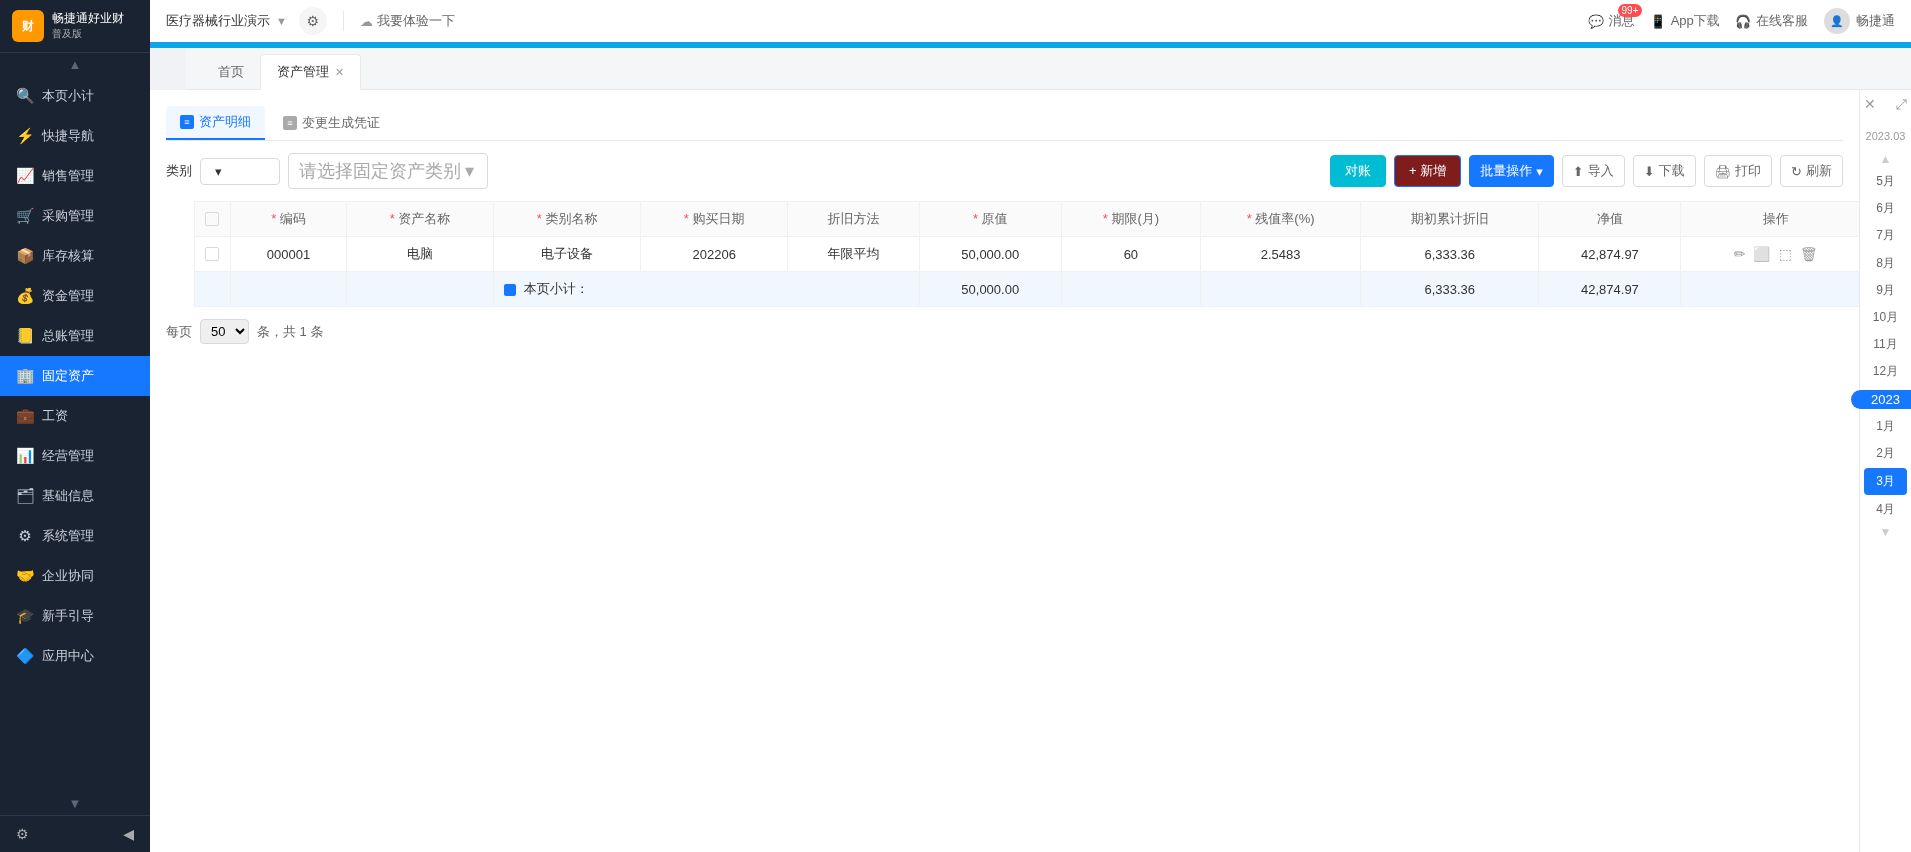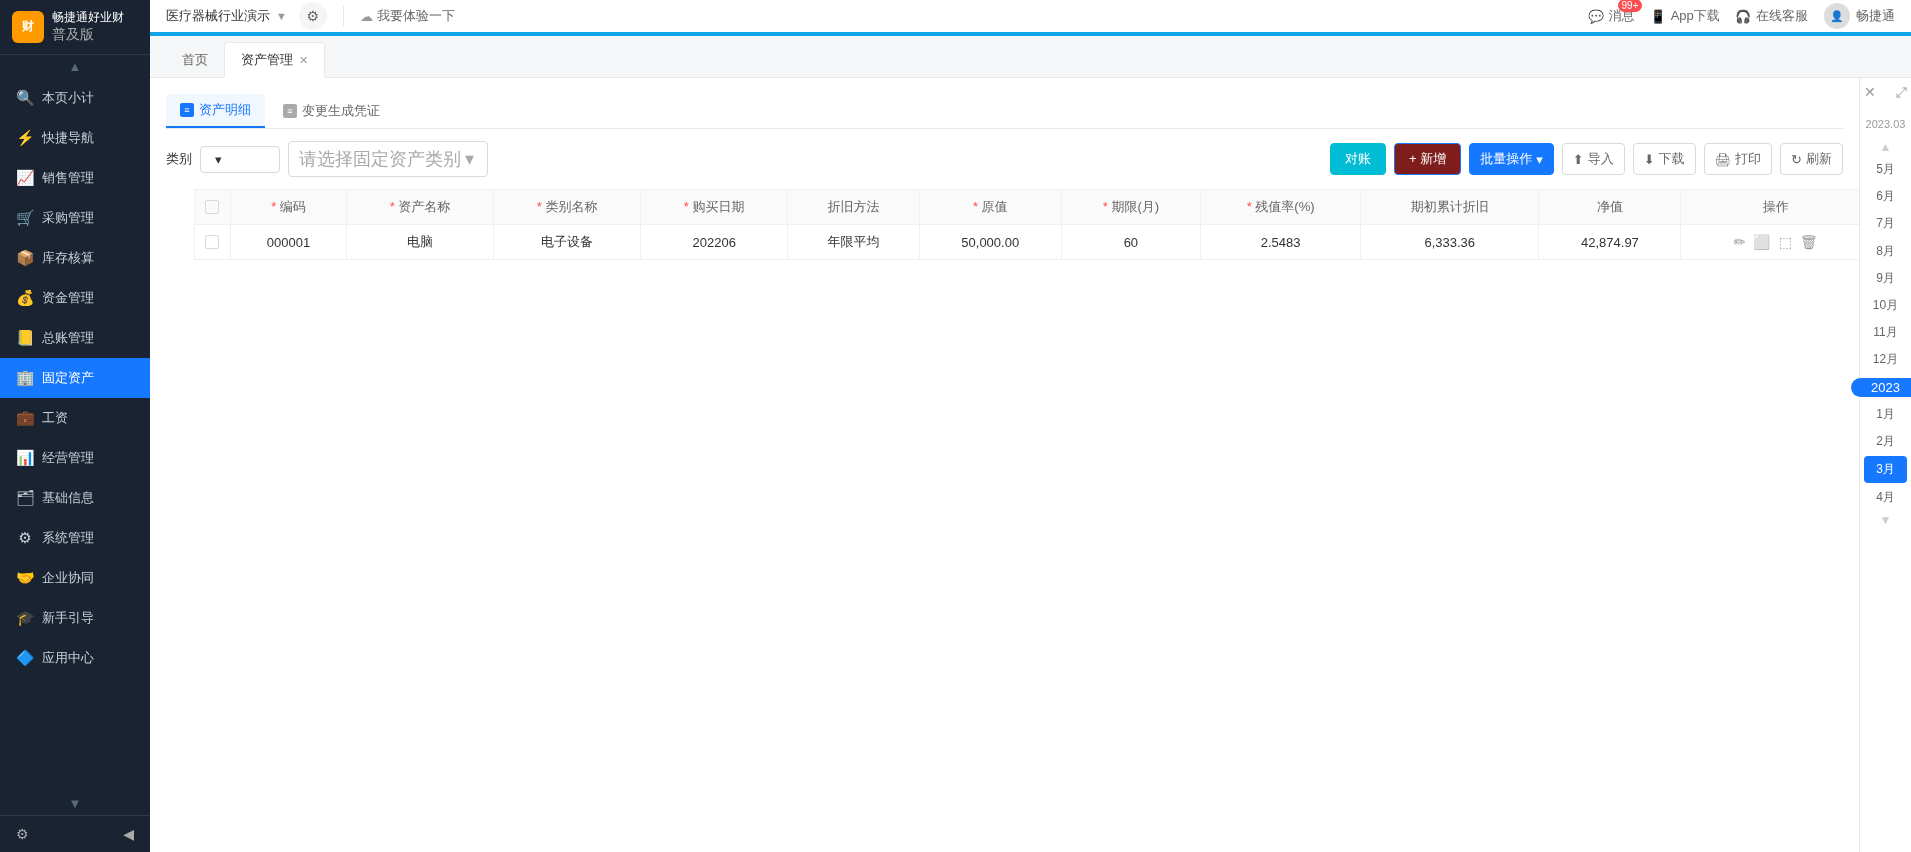--- a/index.html
+++ b/index.html
@@ -34,21 +34,21 @@
       font-size: 12px;
       font-weight: bold;
     }
     .sidebar-logo-text {
       color: white;
       font-size: 12px;
       line-height: 1.3;
     }
     .sidebar-logo-sub {
       color: #aaa;
-      font-size: 14px;
+      font-size: 10px;
     }
     .sidebar-scroll {
       flex: 1;
       overflow-y: auto;
       overflow-x: hidden;
     }
     .sidebar-scroll::-webkit-scrollbar { width: 4px; }
     .sidebar-scroll::-webkit-scrollbar-thumb { background: #3a4a5a; }
     .sidebar-item {
       display: flex;
@@ -83,23 +83,23 @@
     .main {
       flex: 1;
       display: flex;
       flex-direction: column;
       height: 100%;
       overflow: hidden;
     }
 
     
     .topbar {
-      height: 36px;
+      height: 48px;
       background: white;
-      border-bottom: 4px solid #0ea5e9;
+      border-bottom: 6px solid #0ea5e9;
       display: flex;
       align-items: center;
       padding: 0 16px;
       gap: 12px;
       flex-shrink: 0;
     }
     .topbar-company {
       display: flex;
       align-items: center;
       gap: 6px;
@@ -160,20 +160,21 @@
 
     
     .tabs-bar {
       height: 42px;
       background: #f5f6f7;
       border-bottom: 1px solid #e8e8e8;
       display: flex;
       align-items: flex-end;
       padding: 0 16px;
       flex-shrink: 0;
+      margin-left: 36px;
     }
     .tab-item {
       padding: 8px 16px;
       font-size: 13px;
       cursor: pointer;
       color: #666;
       border-top-left-radius: 4px;
       border-top-right-radius: 4px;
       display: flex;
       align-items: center;
@@ -668,23 +669,45 @@
             <td>42,874.97</td>
             <td>
               <div class="action-icons">
                 <span class="action-icon">✏</span>
                 <span class="action-icon">⬜</span>
                 <span class="action-icon">⬚</span>
                 <span class="action-icon">🗑</span>
               </div>
             </td>
           </tr>
+          <tr class="subtotal">
+            <td></td>
+            <td></td>
+            <td></td>
+            <td colspan="3" style="text-align:left; padding-left:10px;">
+              <span style="display:inline-block;width:12px;height:12px;background:#1677ff;border-radius:2px;margin-right:4px;vertical-align:middle;"></span>
+              <span>本页小计：</span>
+            </td>
+            <td>50,000.00</td>
+            <td></td>
+            <td></td>
+            <td>6,333.36</td>
+            <td>42,874.97</td>
+            <td></td>
+          </tr>
         </tbody>
       </table>
 
+      <div class="pagination">
+        <span>每页</span>
+        <select class="page-size-select">
+          <option>50</option>
+        </select>
+        <span>条，共 1 条</span>
+      </div>
     </div>
 
     <div class="right-panel">
       <span class="right-panel-close">✕</span>
       <span class="right-panel-expand">⤢</span>
       <div style="height:28px;"></div>
       <div class="right-panel-header">2023.03</div>
       <div class="right-panel-scroll-up">▲</div>
 
       <div class="month-item">5月</div>

